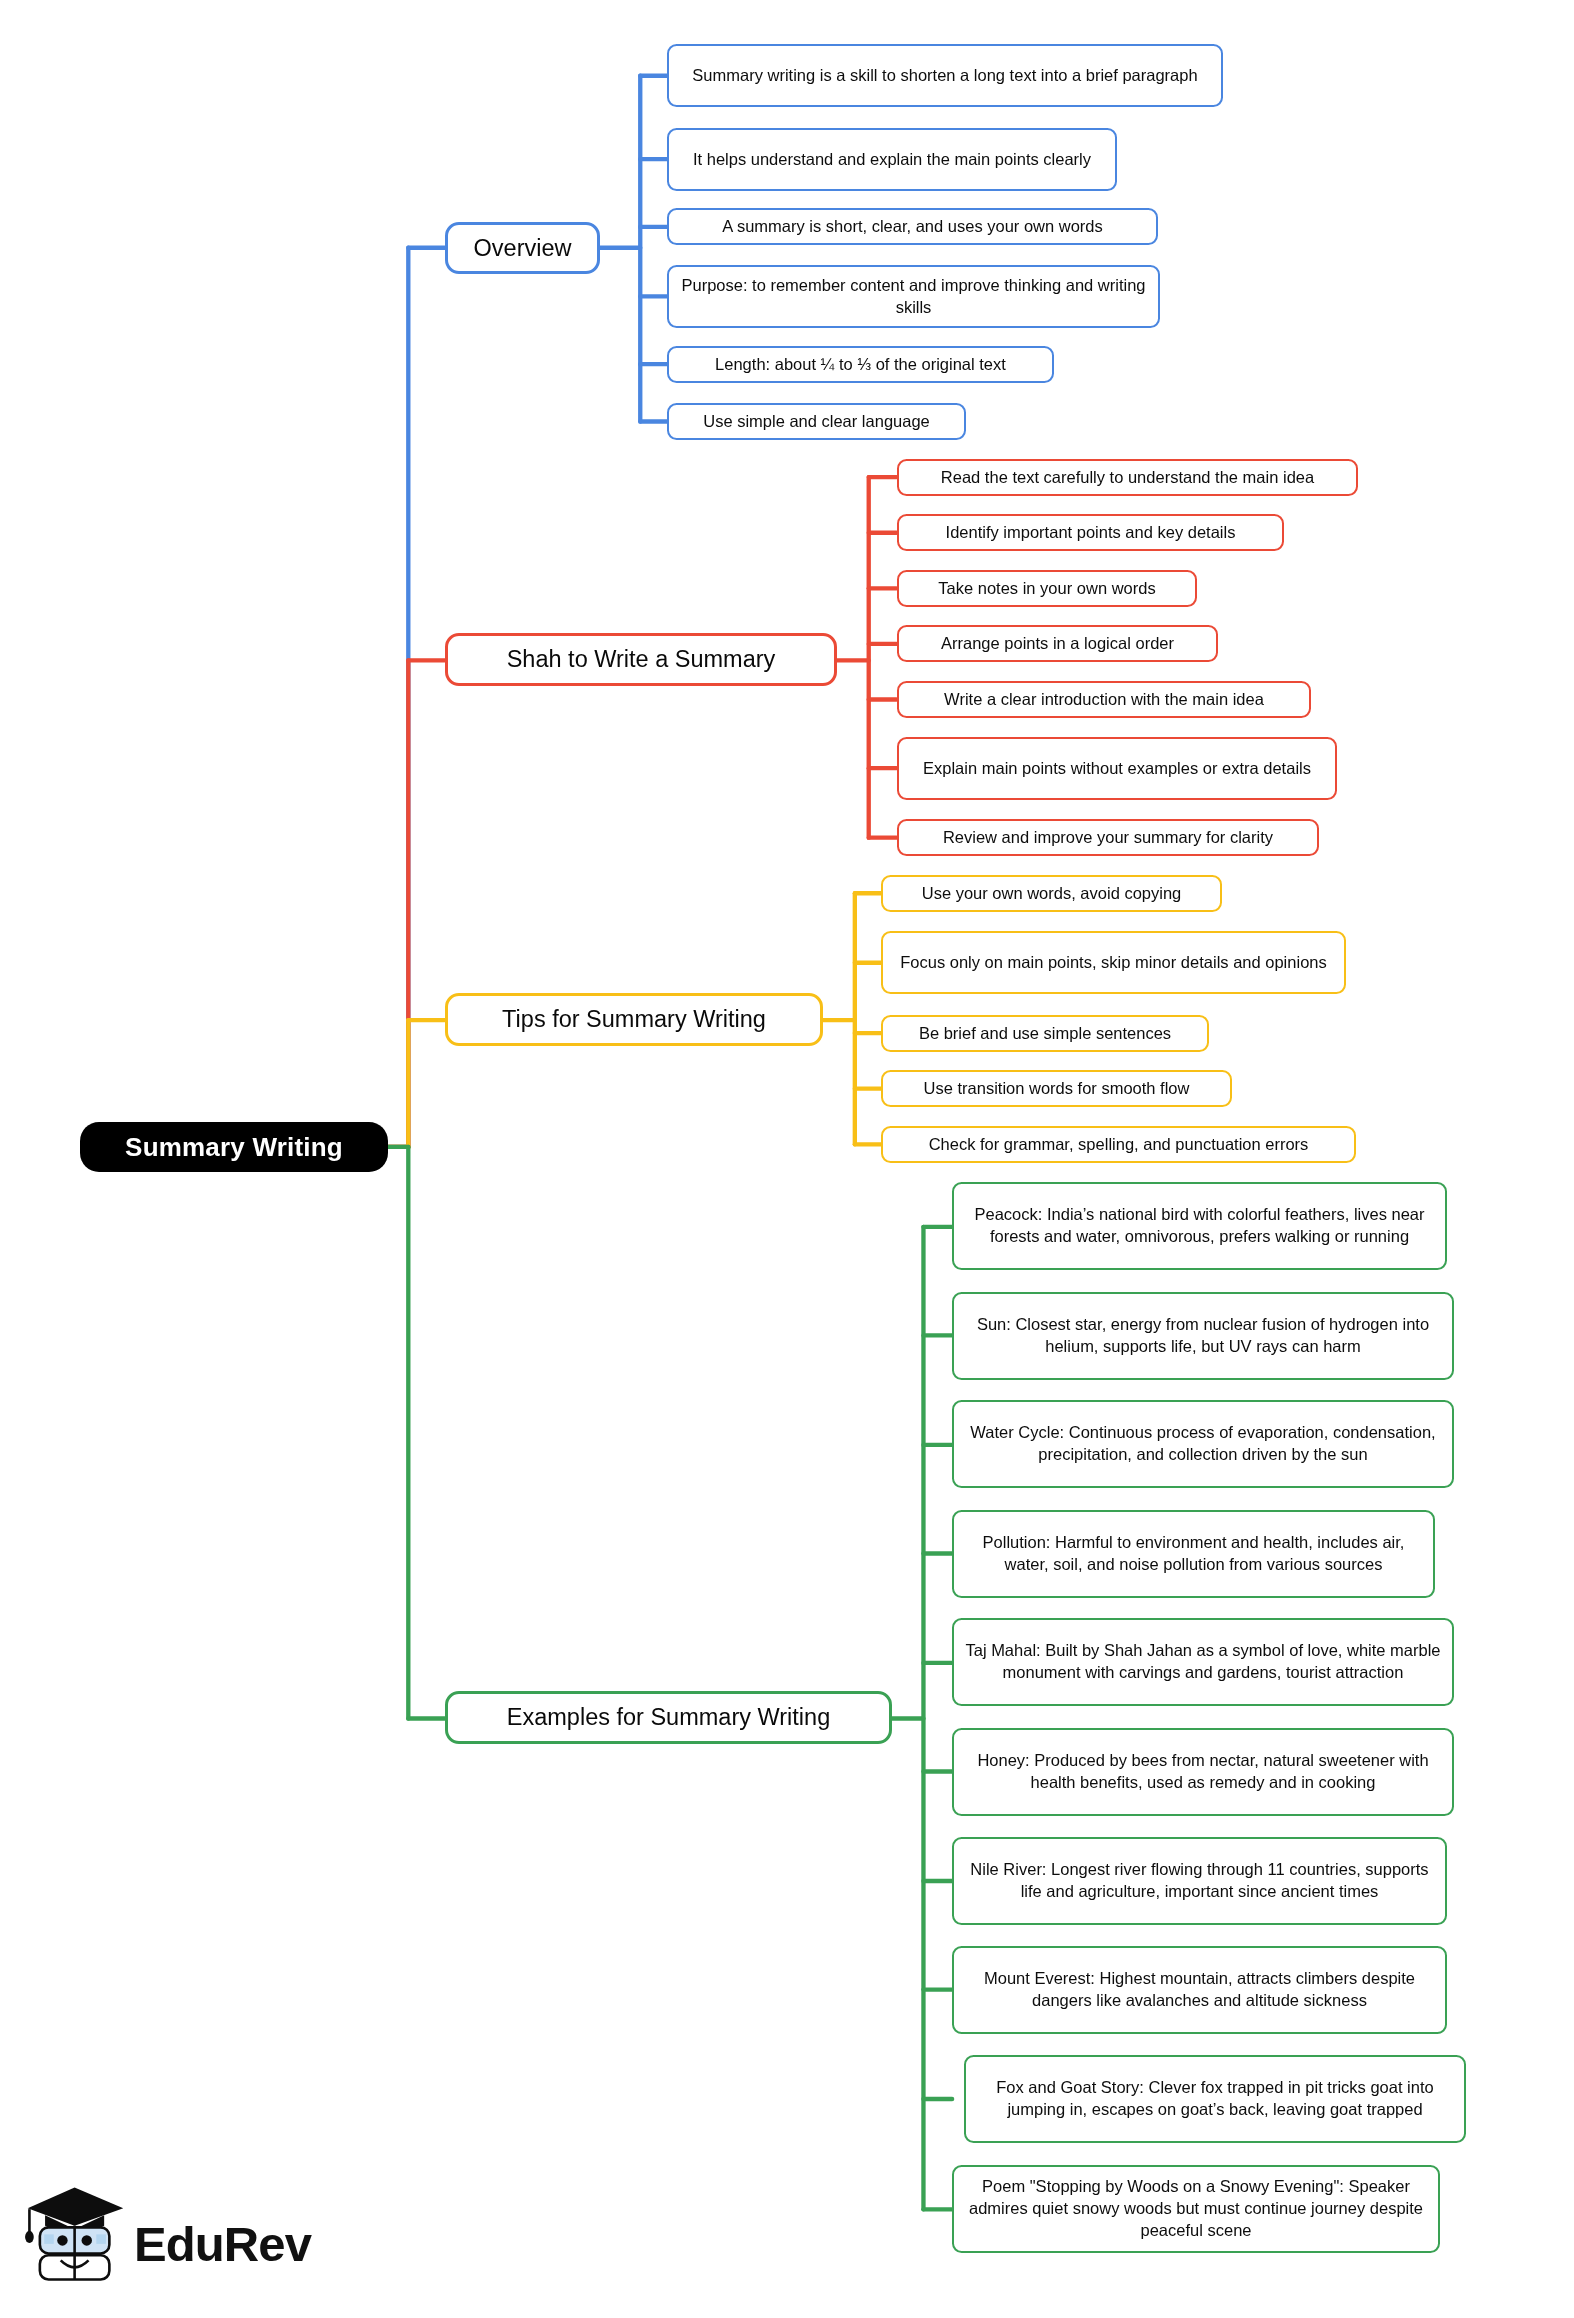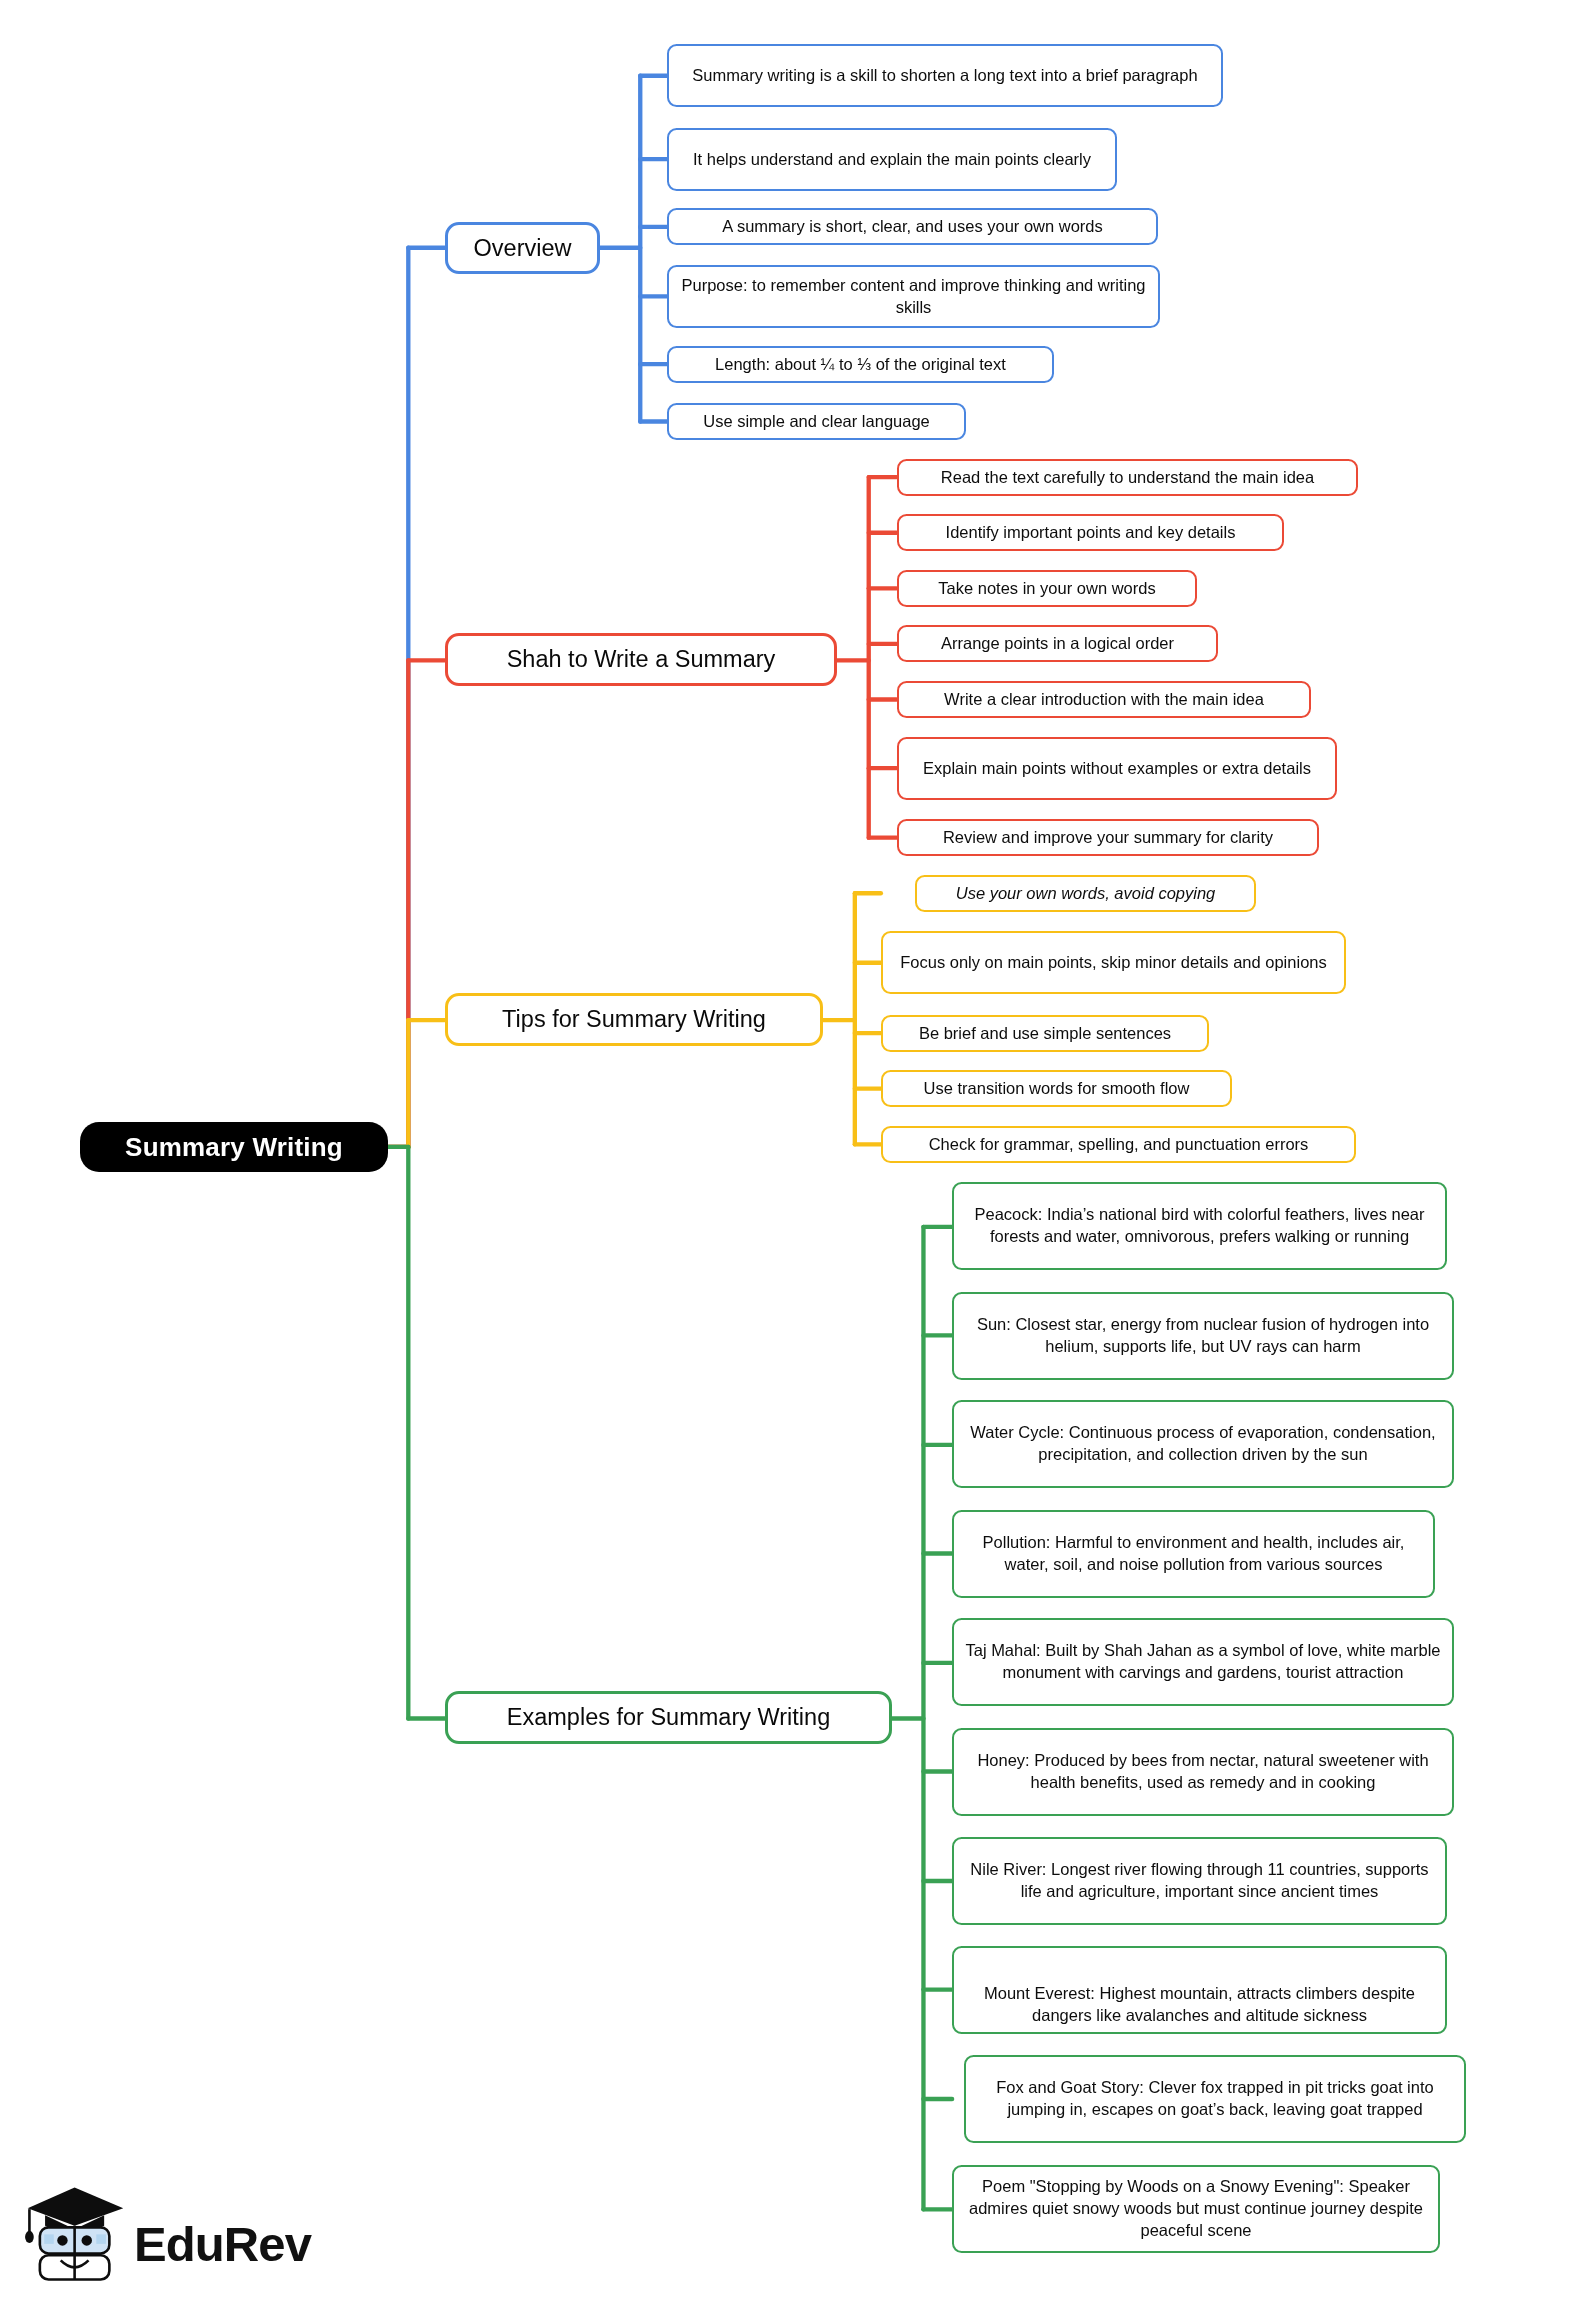--- a/index.html
+++ b/index.html
@@ -227,21 +227,21 @@
     <span>Explain main points without examples or extra details</span>
   </div>
   <div class="node leaf-node c-red" style="left:897px; top:819px; width:422px; height:37px;">
     <span>Review and improve your summary for clarity</span>
   </div>
 
   <div class="node branch-node c-yellow" style="left:445px; top:993px; width:378px; height:53px;">
     <span>Tips for Summary Writing</span>
   </div>
 
-  <div class="node leaf-node c-yellow" style="left:915px; top:875px; width:341px; height:37px;font-style:italic;">
+  <div class="node leaf-node c-yellow" style="left:881px; top:875px; width:341px; height:37px;">
     <span>Use your own words, avoid copying</span>
   </div>
   <div class="node leaf-node c-yellow" style="left:881px; top:931px; width:465px; height:63px;">
     <span>Focus only on main points, skip minor details and opinions</span>
   </div>
   <div class="node leaf-node c-yellow" style="left:881px; top:1015px; width:328px; height:37px;">
     <span>Be brief and use simple sentences</span>
   </div>
   <div class="node leaf-node c-yellow" style="left:881px; top:1070px; width:351px; height:37px;">
     <span>Use transition words for smooth flow</span>
@@ -268,21 +268,21 @@
   </div>
   <div class="node leaf-node c-green" style="left:952px; top:1618px; width:502px; height:88px;">
     <span>Taj Mahal: Built by Shah Jahan as a symbol of love, white marble monument with carvings and gardens, tourist attraction</span>
   </div>
   <div class="node leaf-node c-green" style="left:952px; top:1728px; width:502px; height:88px;">
     <span>Honey: Produced by bees from nectar, natural sweetener with health benefits, used as remedy and in cooking</span>
   </div>
   <div class="node leaf-node c-green" style="left:952px; top:1837px; width:495px; height:88px;">
     <span>Nile River: Longest river flowing through 11 countries, supports life and agriculture, important since ancient times</span>
   </div>
-  <div class="node leaf-node c-green" style="left:952px; top:1946px; width:495px; height:88px;align-items:flex-end;">
+  <div class="node leaf-node c-green" style="left:952px; top:1946px; width:495px; height:88px;">
     <span>Mount Everest: Highest mountain, attracts climbers despite dangers like avalanches and altitude sickness</span>
   </div>
   <div class="node leaf-node c-green" style="left:964px; top:2055px; width:502px; height:88px;">
     <span>Fox and Goat Story: Clever fox trapped in pit tricks goat into jumping in, escapes on goat’s back, leaving goat trapped</span>
   </div>
   <div class="node leaf-node c-green" style="left:952px; top:2165px; width:488px; height:88px;">
     <span>Poem "Stopping by Woods on a Snowy Evening": Speaker admires quiet snowy woods but must continue journey despite peaceful scene</span>
   </div>
 
   <div id="logo">

